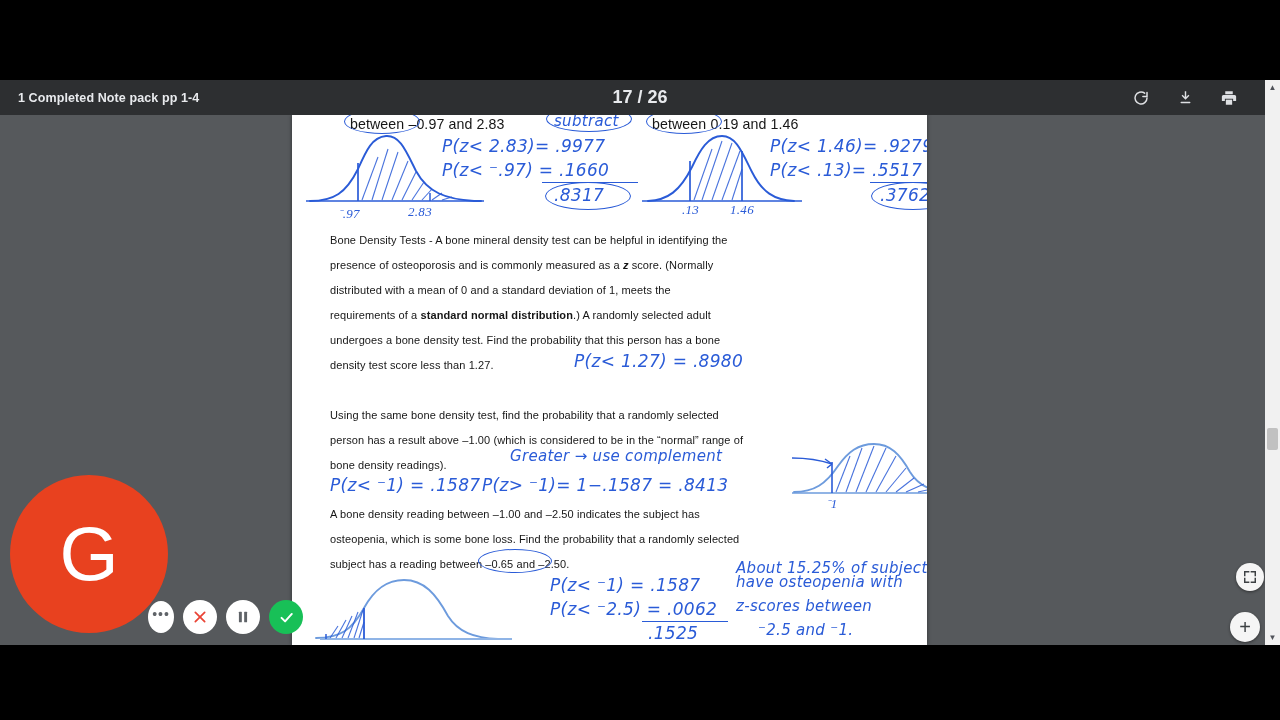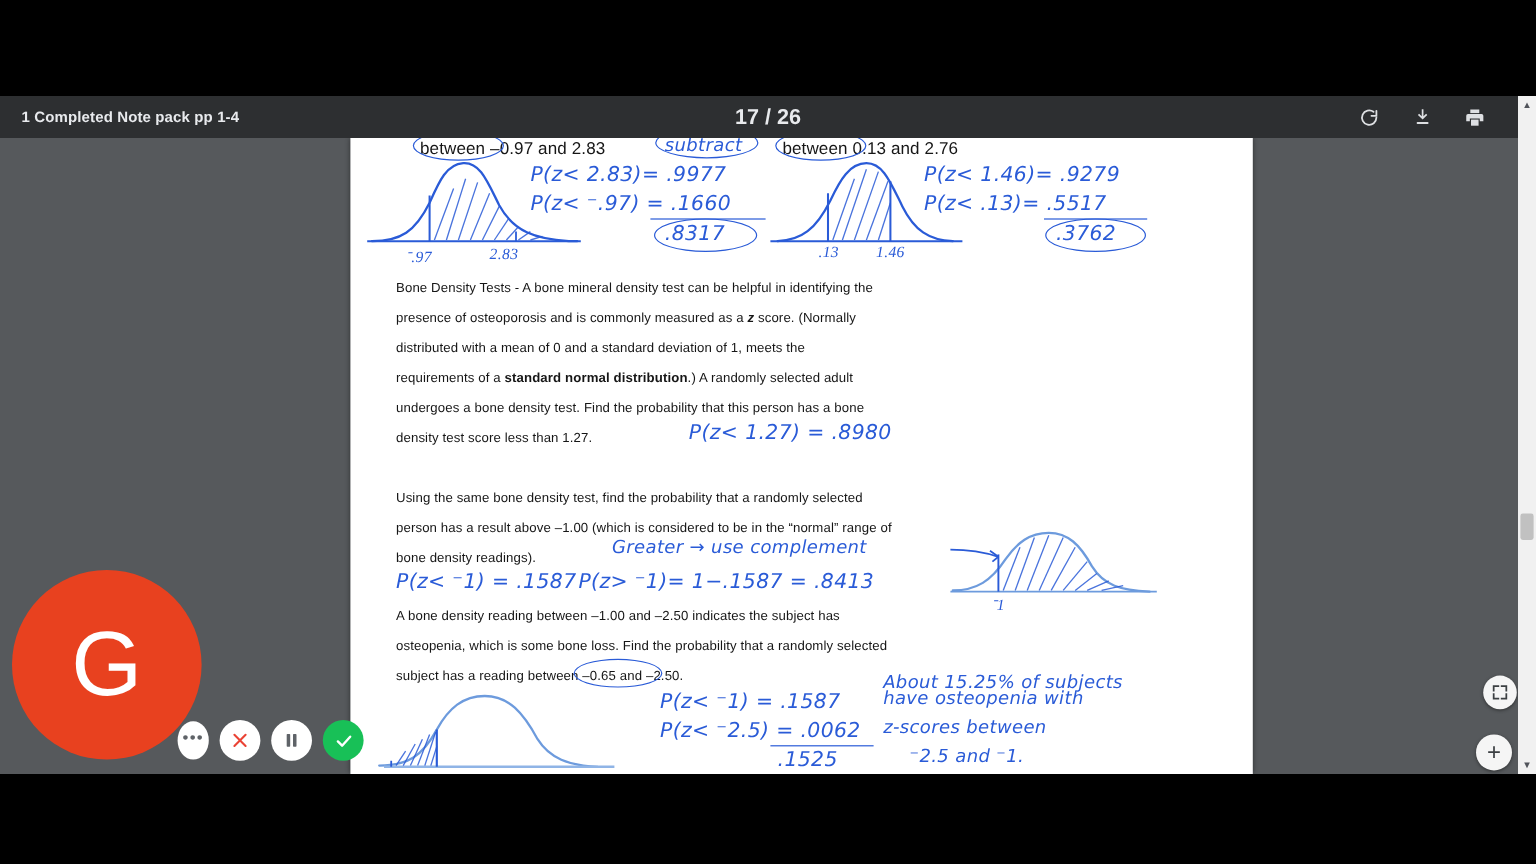--- a/index.html
+++ b/index.html
@@ -20,21 +20,21 @@
   .tb-title{color:#e8eaed;font-size:12.5px;font-weight:bold;margin-left:18px;letter-spacing:.1px;
             white-space:nowrap;}
   .tb-center{position:absolute;left:0;right:0;text-align:center;color:#e8eaed;font-size:18px;
              font-weight:bold;pointer-events:none;}
   .tb-right{margin-left:auto;display:flex;align-items:center;gap:22px;margin-right:40px;}
   .tb-icon{width:22px;height:22px;display:flex;align-items:center;justify-content:center;
            cursor:pointer;opacity:.95;}
   .tb-icon svg{display:block;}
 
   
-  .page{position:absolute;left:292px;top:35px;width:752px;height:530px;background:#fff;
+  .page{position:absolute;left:292px;top:35px;width:635px;height:530px;background:#fff;
         box-shadow:0 0 4px rgba(0,0,0,.45);overflow:hidden;}
   .page-inner{position:absolute;left:0;top:0;width:680px;height:700px;}
 
   .ptext{position:absolute;color:#161616;font-family:"Liberation Sans",sans-serif;
          font-size:11px;line-height:25px;letter-spacing:.1px;}
   .ptext b{font-weight:bold;}
   .ptext i{font-style:italic;font-weight:bold;}
 
   
   .hw{position:absolute;color:#2a5bd7;font-family:"DejaVu Sans",sans-serif;
@@ -144,21 +144,21 @@
             <path d="M116 73 L 126 62"></path>
               <path d="M126 73 L 136 66"></path>
               <path d="M136 73 L 146 70"></path>
           </g>
         </svg>
         <div class="hw sm" style="left:46px;top:132px;">⁻.97</div>
         <div class="hw sm" style="left:116px;top:132px;">2.83</div>
 
         <div class="ptext" style="left:360px;top:40px;font-size:14.2px;">
           <span>between</span>
-          <span>0.13 and 2.76</span>
+          <span>0.19 and 1.46</span>
         </div>
         <div class="ellipse" style="left:354px;top:37px;width:74px;height:23px;"></div>
 
         <div class="hw lg" style="left:478px;top:64px;">P(z&lt; 1.46)= .9279</div>
         <div class="hw lg" style="left:478px;top:88px;">P(z&lt; .13)= .5517</div>
         <div class="hline" style="left:578px;top:110px;width:86px;"></div>
         <div class="hw lg" style="left:588px;top:113px;">.3762</div>
         <div class="ellipse" style="left:579px;top:110px;width:82px;height:26px;"></div>
 
         <svg class="ink" style="left:350px;top:55px;width:220px;height:85px;" viewBox="0 0 220 85">

